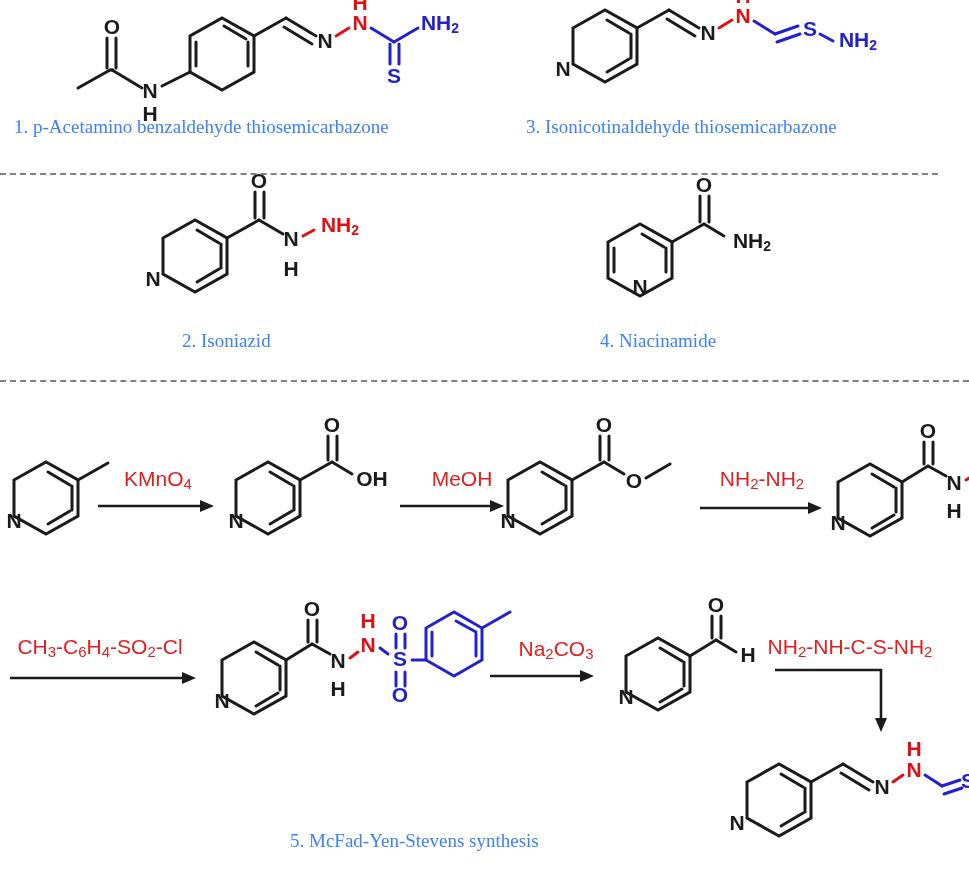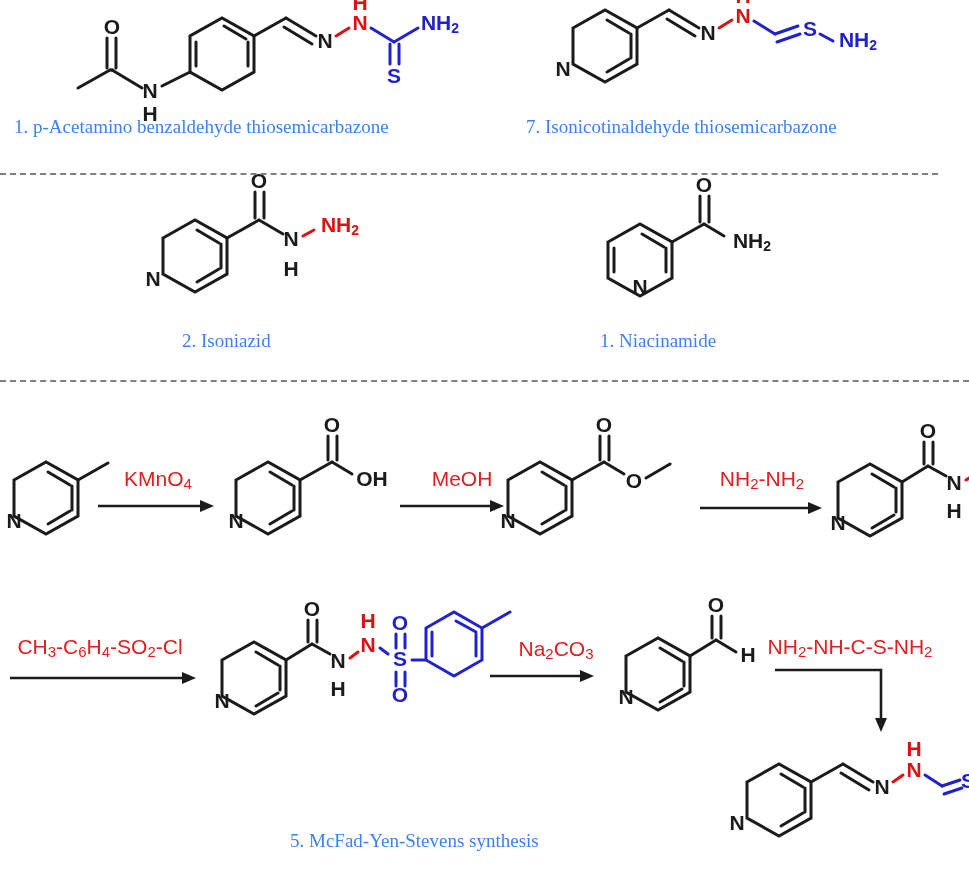--- a/index.html
+++ b/index.html
@@ -300,18 +300,18 @@
       <text class="atom atom-blue" x="968" y="782">S</text>
       <path class="bond-blue" d="M 976,786 L 986,792"></path>
       <text class="atom atom-blue" x="1010" y="794"><tspan>NH</tspan><tspan class="sub" dy="5">2</tspan></text>
     </g>
   </svg>
 
   <div class="divider" style="top:173px;width:938px;"></div>
   <div class="divider" style="top:380px;width:969px;"></div>
 
   <div class="caption" style="left:14px;top:116px;">1. p-Acetamino benzaldehyde thiosemicarbazone</div>
-  <div class="caption" style="left:526px;top:116px;">7. Isonicotinaldehyde thiosemicarbazone</div>
+  <div class="caption" style="left:526px;top:116px;">3. Isonicotinaldehyde thiosemicarbazone</div>
   <div class="caption" style="left:182px;top:330px;">2. Isoniazid</div>
-  <div class="caption" style="left:600px;top:330px;">1. Niacinamide</div>
+  <div class="caption" style="left:600px;top:330px;">4. Niacinamide</div>
   <div class="caption" style="left:278px;top:830px;margin-left:12px;">5. McFad-Yen-Stevens synthesis</div>
 
 </div>
 
 </body></html>

